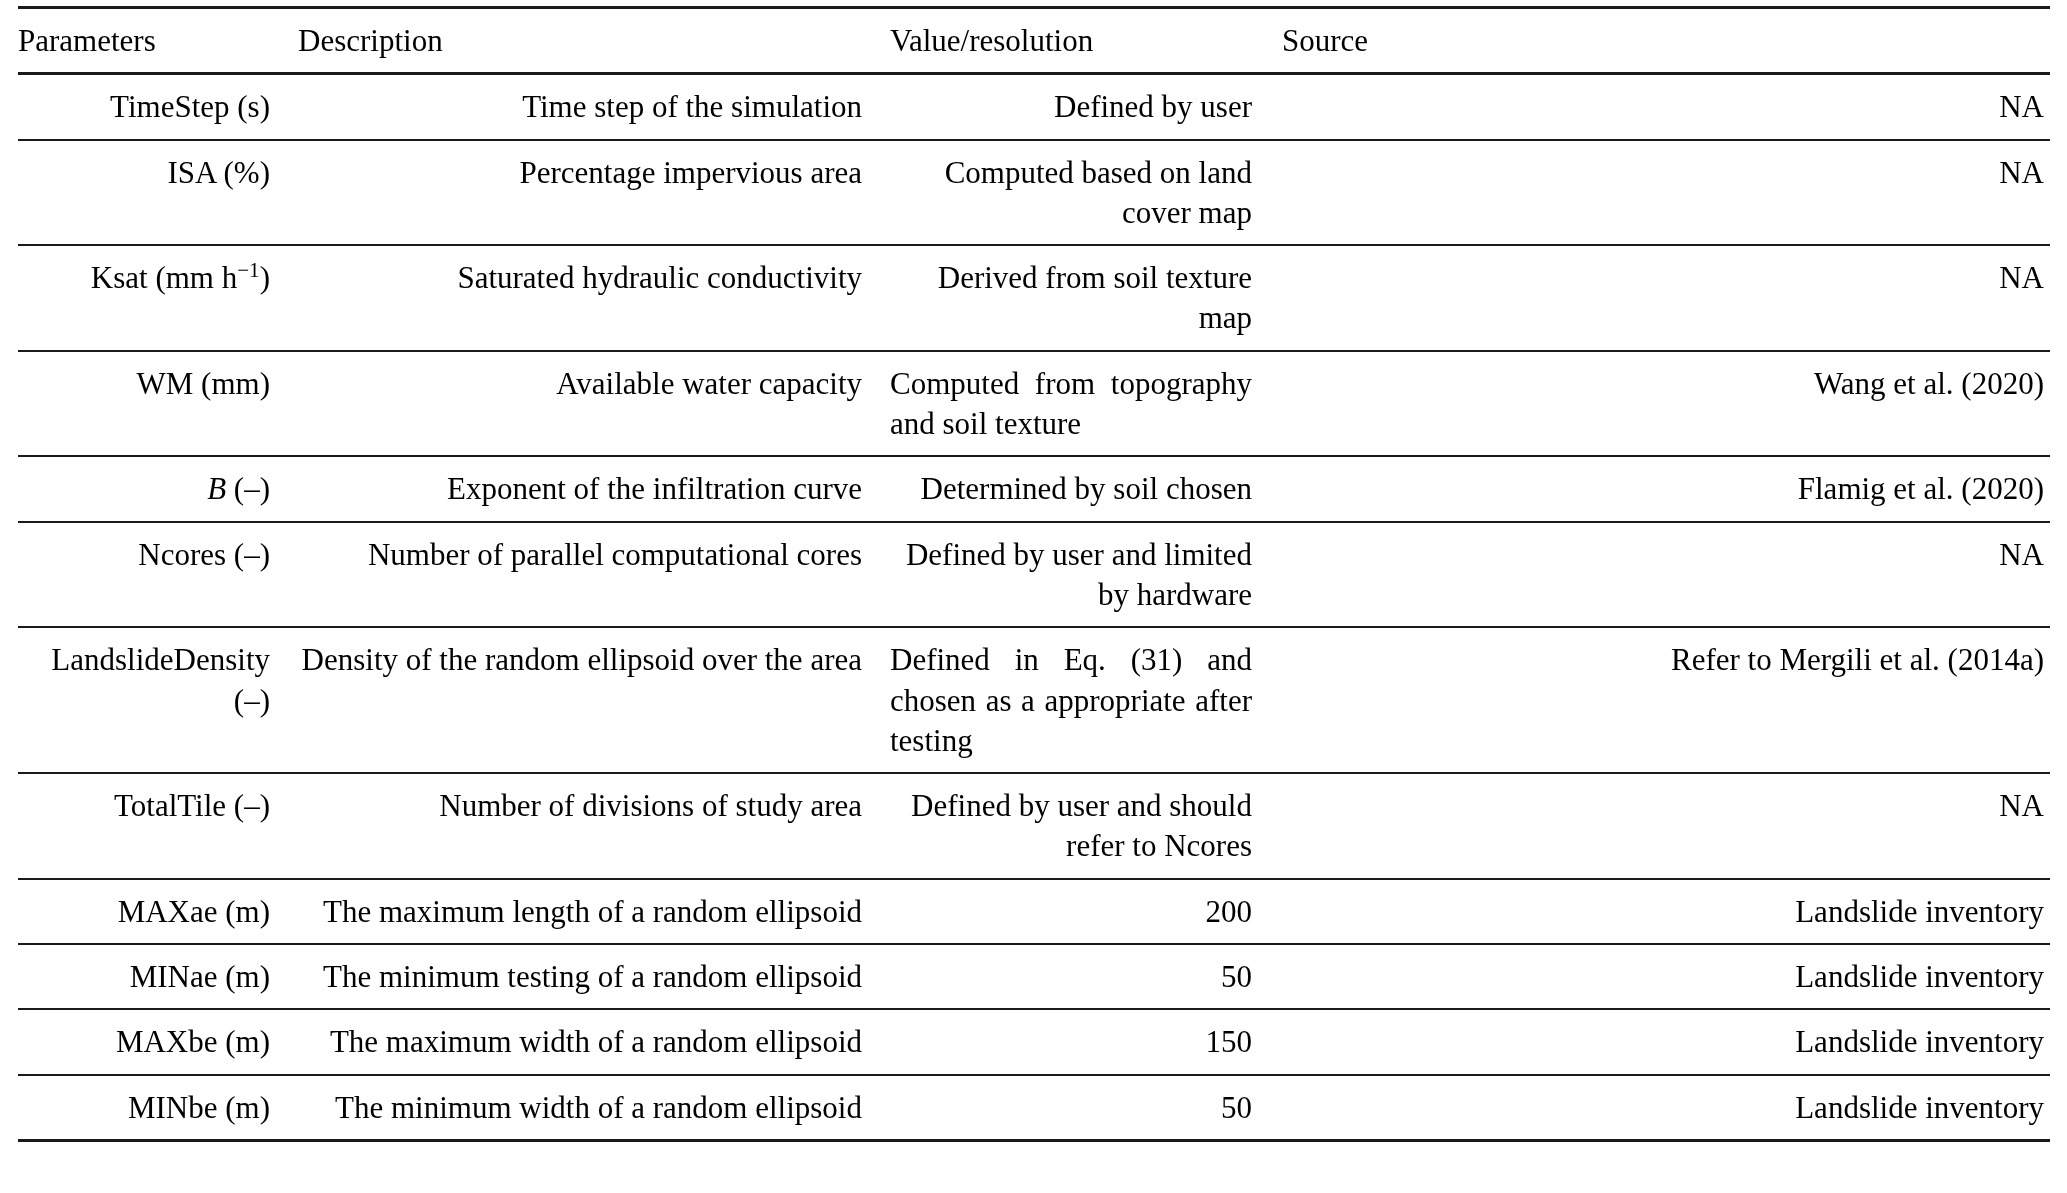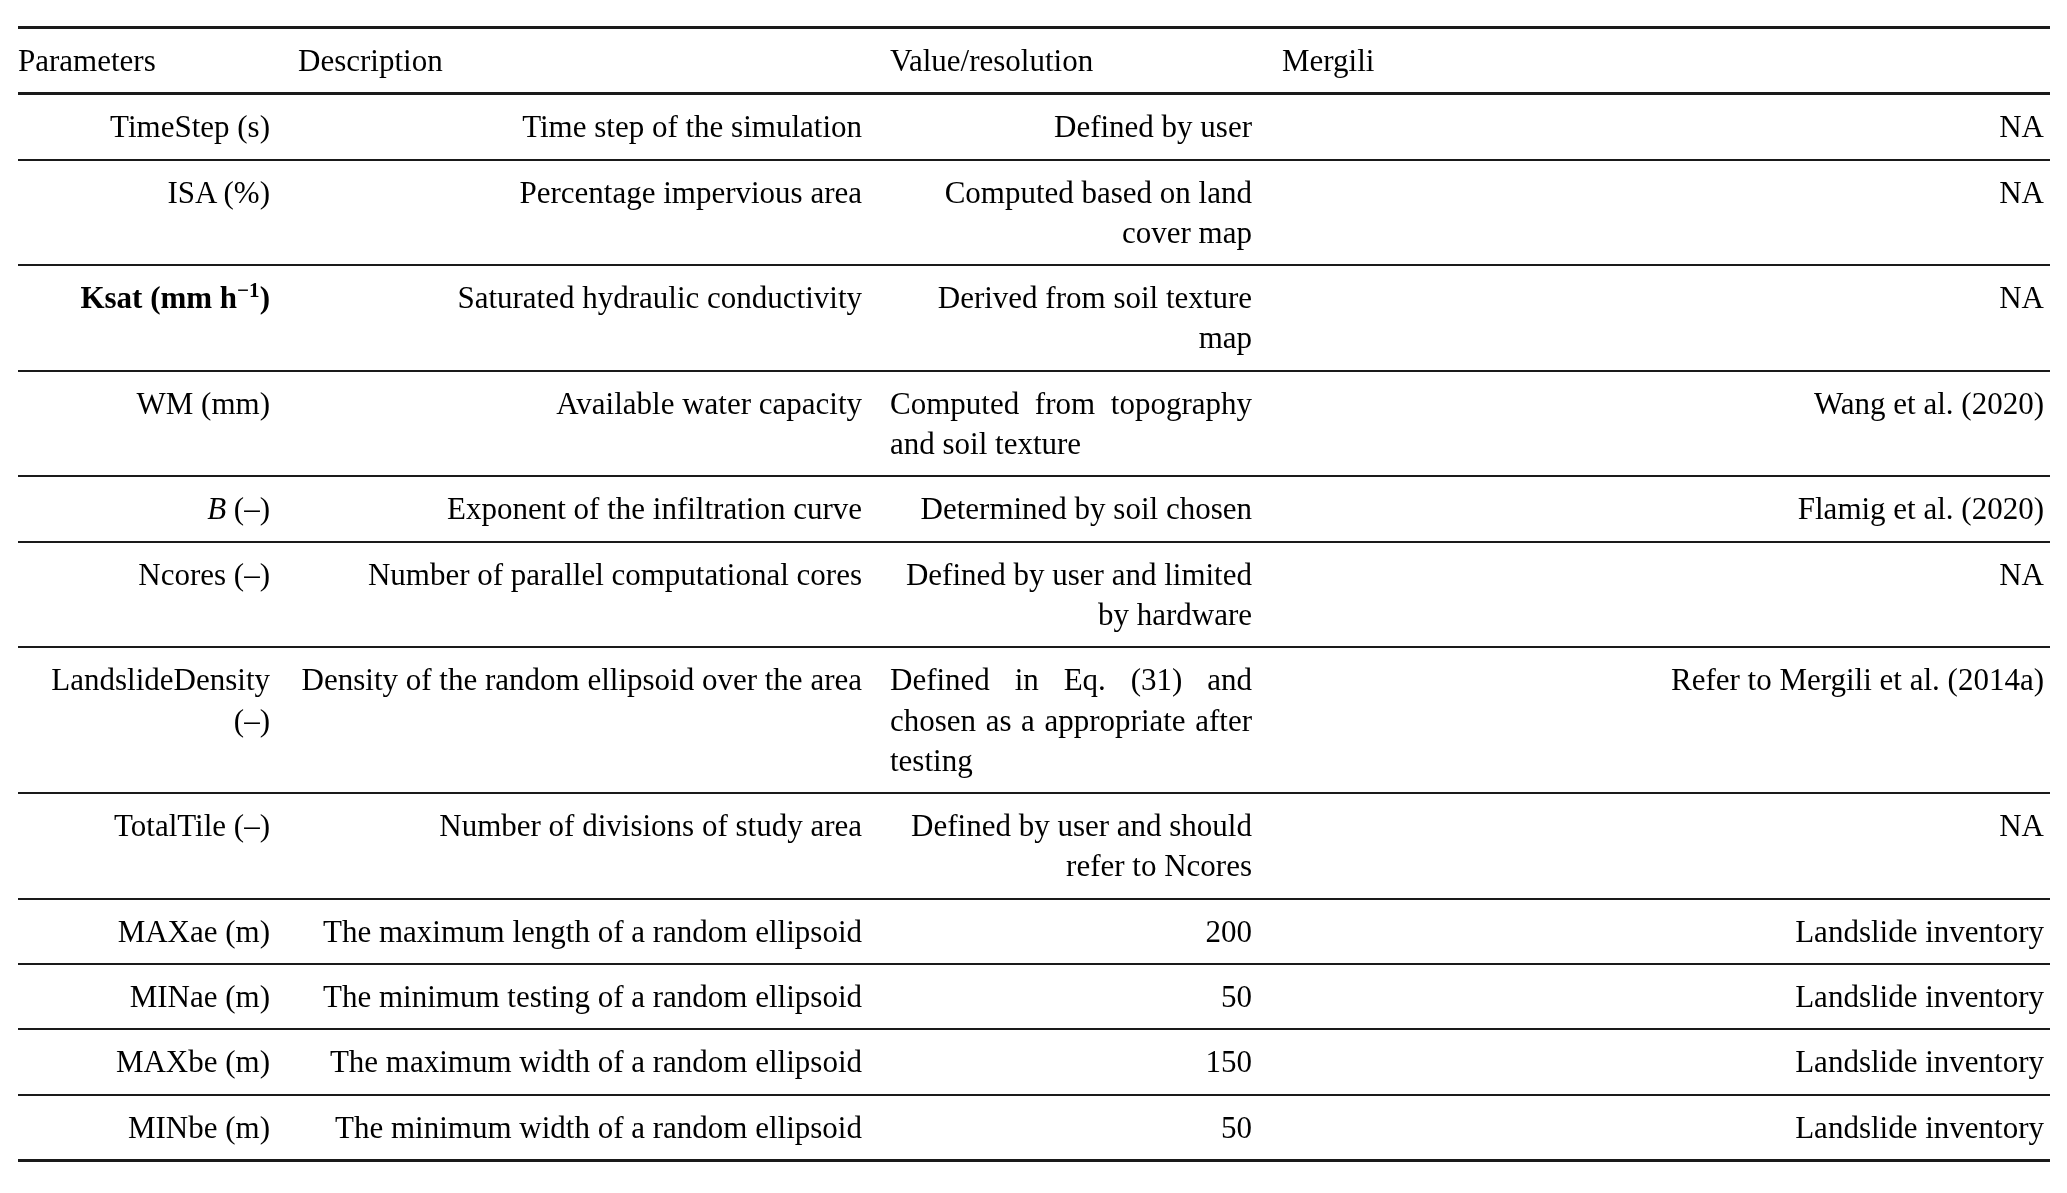--- a/index.html
+++ b/index.html
@@ -10,21 +10,21 @@
   body {
     width: 2067px;
     height: 1193px;
     font-family: "Liberation Serif", "DejaVu Serif", serif;
     color: #000000;
     overflow: hidden;
   }
   .table-wrap {
     position: absolute;
     left: 18px;
-    top: 26px;
+    top: 6px;
     width: 2032px;
   }
   table.param-table {
     width: 2032px;
     border-collapse: collapse;
     table-layout: fixed;
     font-size: 31px;
     line-height: 1.30;
   }
   table.param-table col.c-param  { width: 280px; }
@@ -62,39 +62,39 @@
   td.val-plain {
     padding-right: 30px;
   }
   td.src-cell { padding-right: 6px; }
   .ital { font-style: italic; }
   sup.exp {
     font-size: 0.68em;
     vertical-align: super;
     line-height: 0;
   }
-  .nowrap { white-space: nowrap; font-weight: bold; }
+  .nowrap { white-space: nowrap; }
 </style>
 </head>
 <body>
 
 <div class="table-wrap">
   <table class="param-table">
     <colgroup>
       <col class="c-param">
       <col class="c-desc">
       <col class="c-value">
       <col class="c-source">
     </colgroup>
     <thead>
       <tr class="header-row">
         <th class="pad-cell">Parameters</th>
         <th class="pad-cell">Description</th>
         <th class="pad-cell">Value/resolution</th>
-        <th class="src-cell">Mergili</th>
+        <th class="src-cell">Source</th>
       </tr>
     </thead>
     <tbody>
 
       <tr class="data-row">
         <td class="pad-cell">TimeStep (s)</td>
         <td class="pad-cell">Time step of the simulation</td>
         <td class="val-plain">Defined by user</td>
         <td class="src-cell">NA</td>
       </tr>

